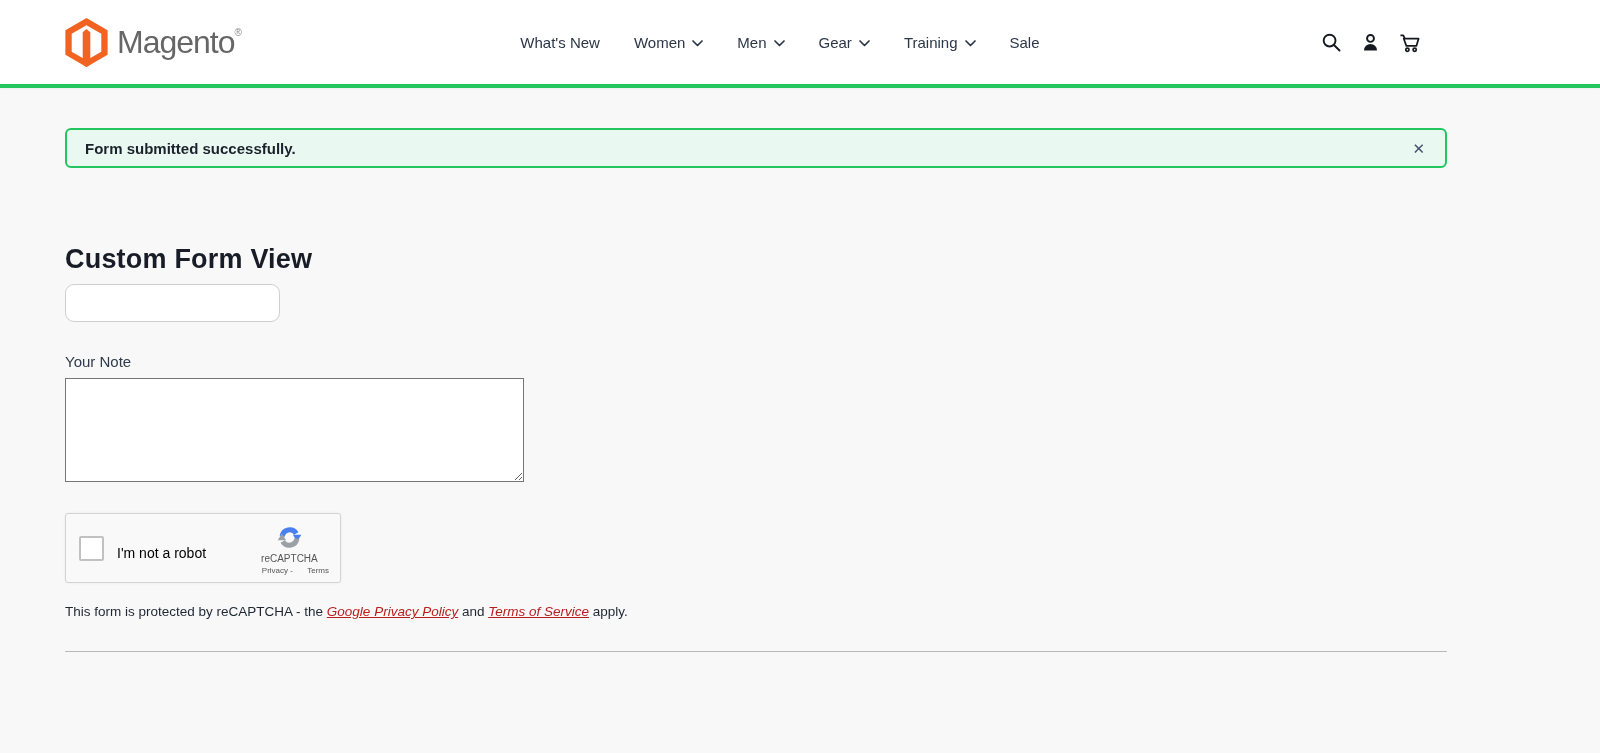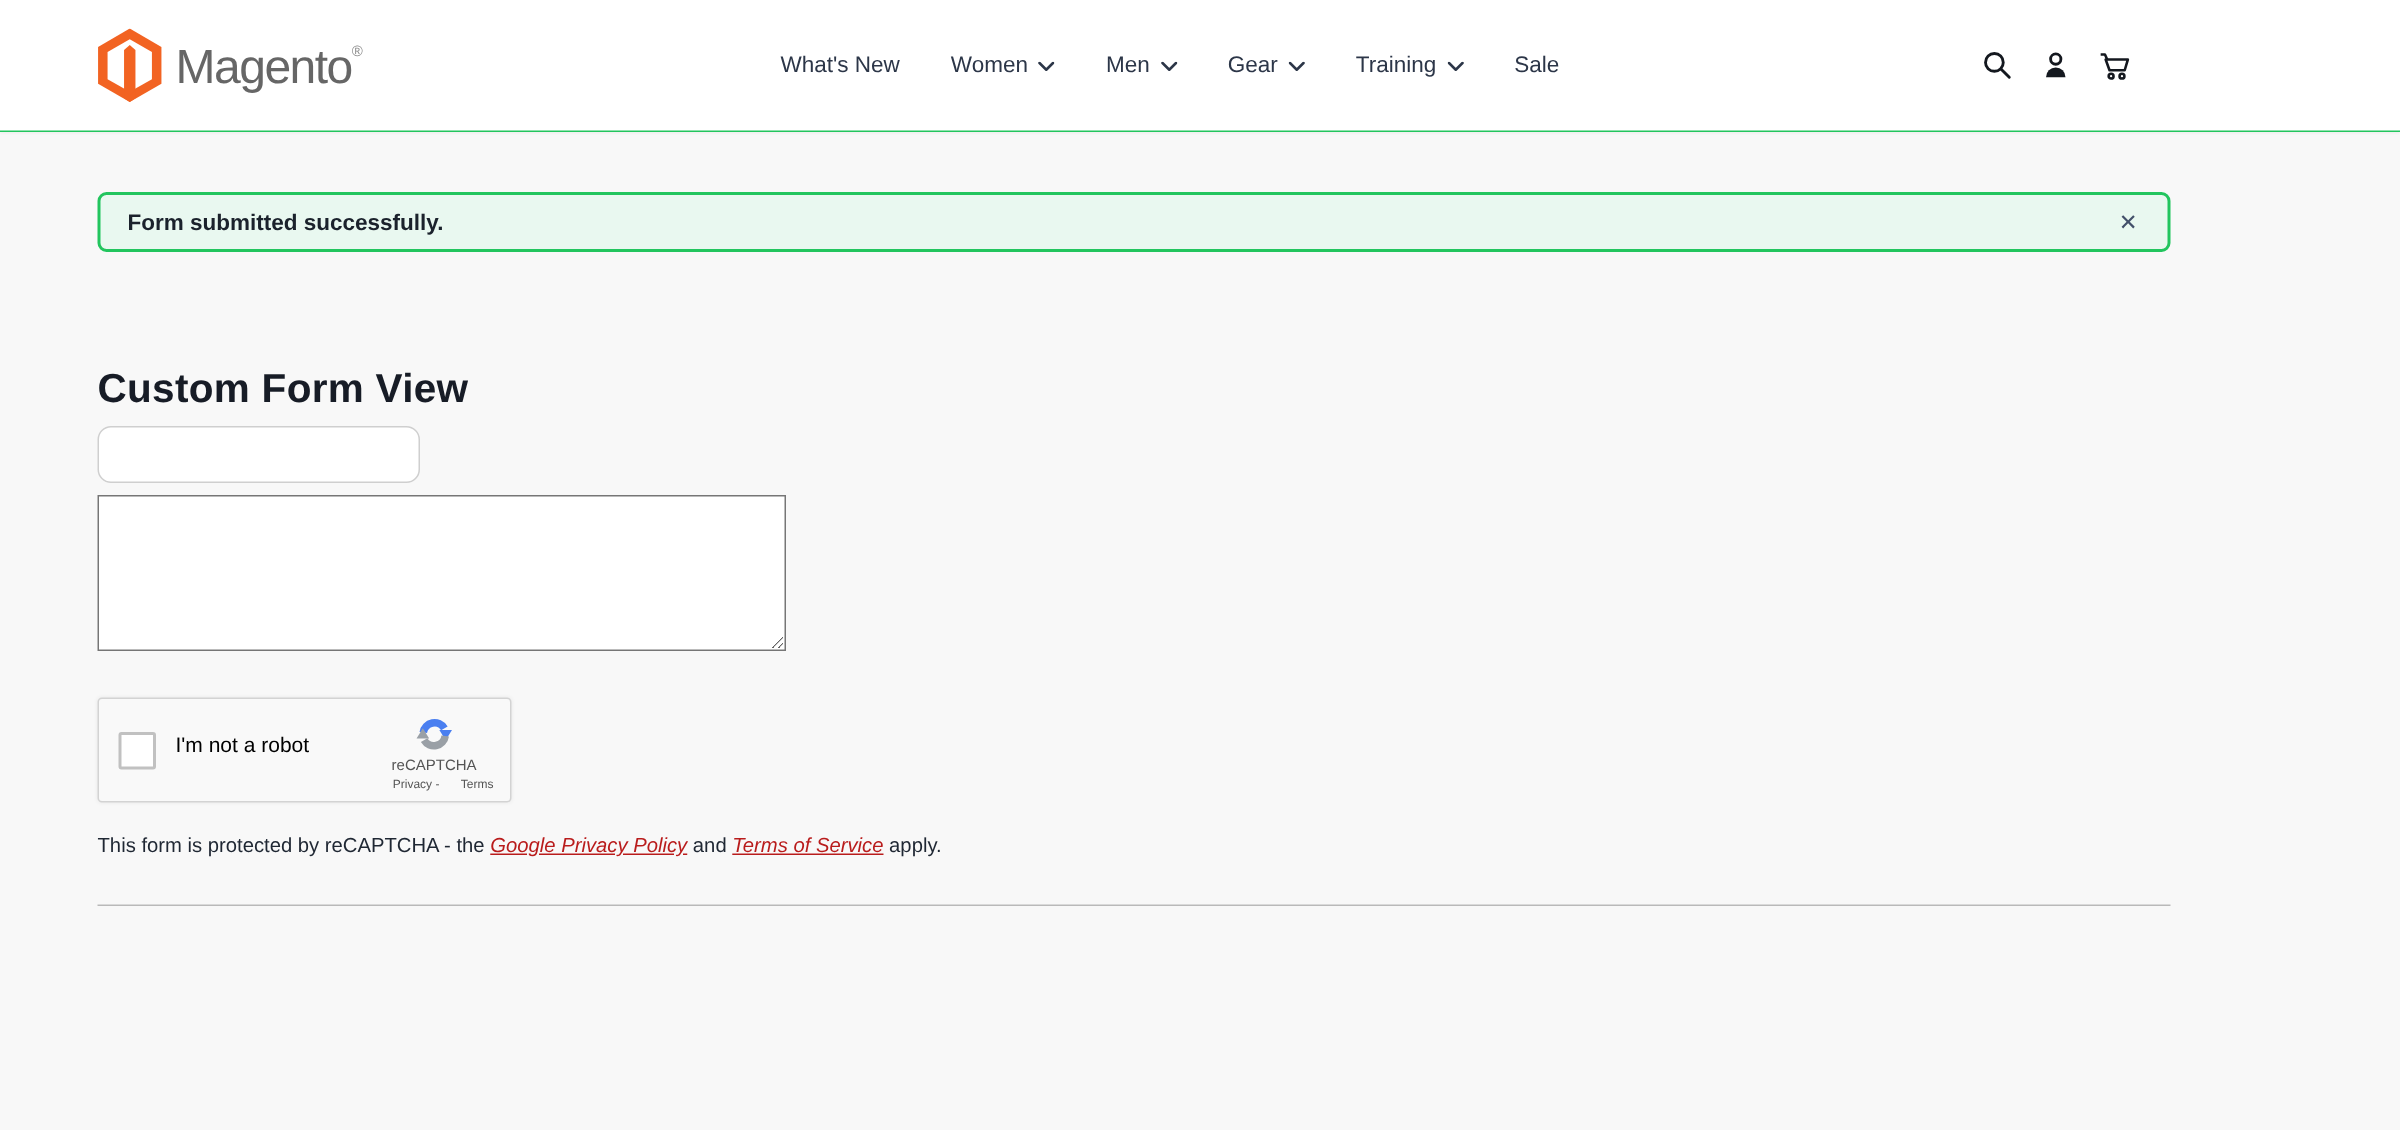--- a/index.html
+++ b/index.html
@@ -7,21 +7,21 @@
   body {
     background:#f8f8f8;
     font-family:"Liberation Sans", sans-serif;
     color:#1f2733;
     overflow:hidden;
   }
   
   .header {
     background:#ffffff;
     height:88px;
-    border-bottom:1px solid #22c55e;
+    border-bottom:4px solid #22c55e;
     box-shadow:0 1px 2px rgba(0,0,0,0.04);
     display:flex;
     align-items:center;
   }
   .header-inner {
     width:1382px;
     margin:0 153px 0 65px;
     display:flex;
     align-items:center;
   }
@@ -120,21 +120,21 @@
     height:70px;
     background:#f9f9f9;
     border:1px solid #d3d3d3;
     border-radius:3px;
     box-shadow:0 0 3px rgba(0,0,0,0.06);
     display:flex;
     align-items:center;
     justify-content:space-between;
     padding:0 11px 0 13px;
   }
-  .rc-left { display:flex; align-items:flex-start; gap:13px; }
+  .rc-left { display:flex; align-items:flex-end; gap:13px; }
   .rc-checkbox {
     width:25px; height:25px;
     background:#fff;
     border:2px solid #c1c1c1;
     border-radius:2px;
     cursor:pointer;
   }
   .rc-label { font-size:14px; color:#000; }
   .rc-right { display:flex; flex-direction:column; align-items:center; line-height:1.25; padding-top:4px; }
   .rc-logo { width:27px; height:27px; display:block; margin-bottom:2px; }
@@ -241,20 +241,21 @@
 
   <div class="banner">
     <span class="banner-text">Form submitted successfully.</span>
     <button class="banner-close">✕</button>
   </div>
 
   <h1 class="page-title">Custom Form View</h1>
 
   <input class="text-input" type="text" value="" style="">
 
+  <label class="field-label">Your Note</label>
   <textarea class="note-area" style=""></textarea>
 
   <div class="recaptcha">
     <div class="rc-left">
       <div class="rc-checkbox"></div>
       <span class="rc-label">I'm not a robot</span>
     </div>
     <div class="rc-right">
       <svg class="rc-logo" viewBox="0 0 48 48">
         <path d="M11 22 A13.5 13.5 0 0 1 36 17" fill="none" stroke="#4a7ff0" stroke-width="9"></path>

